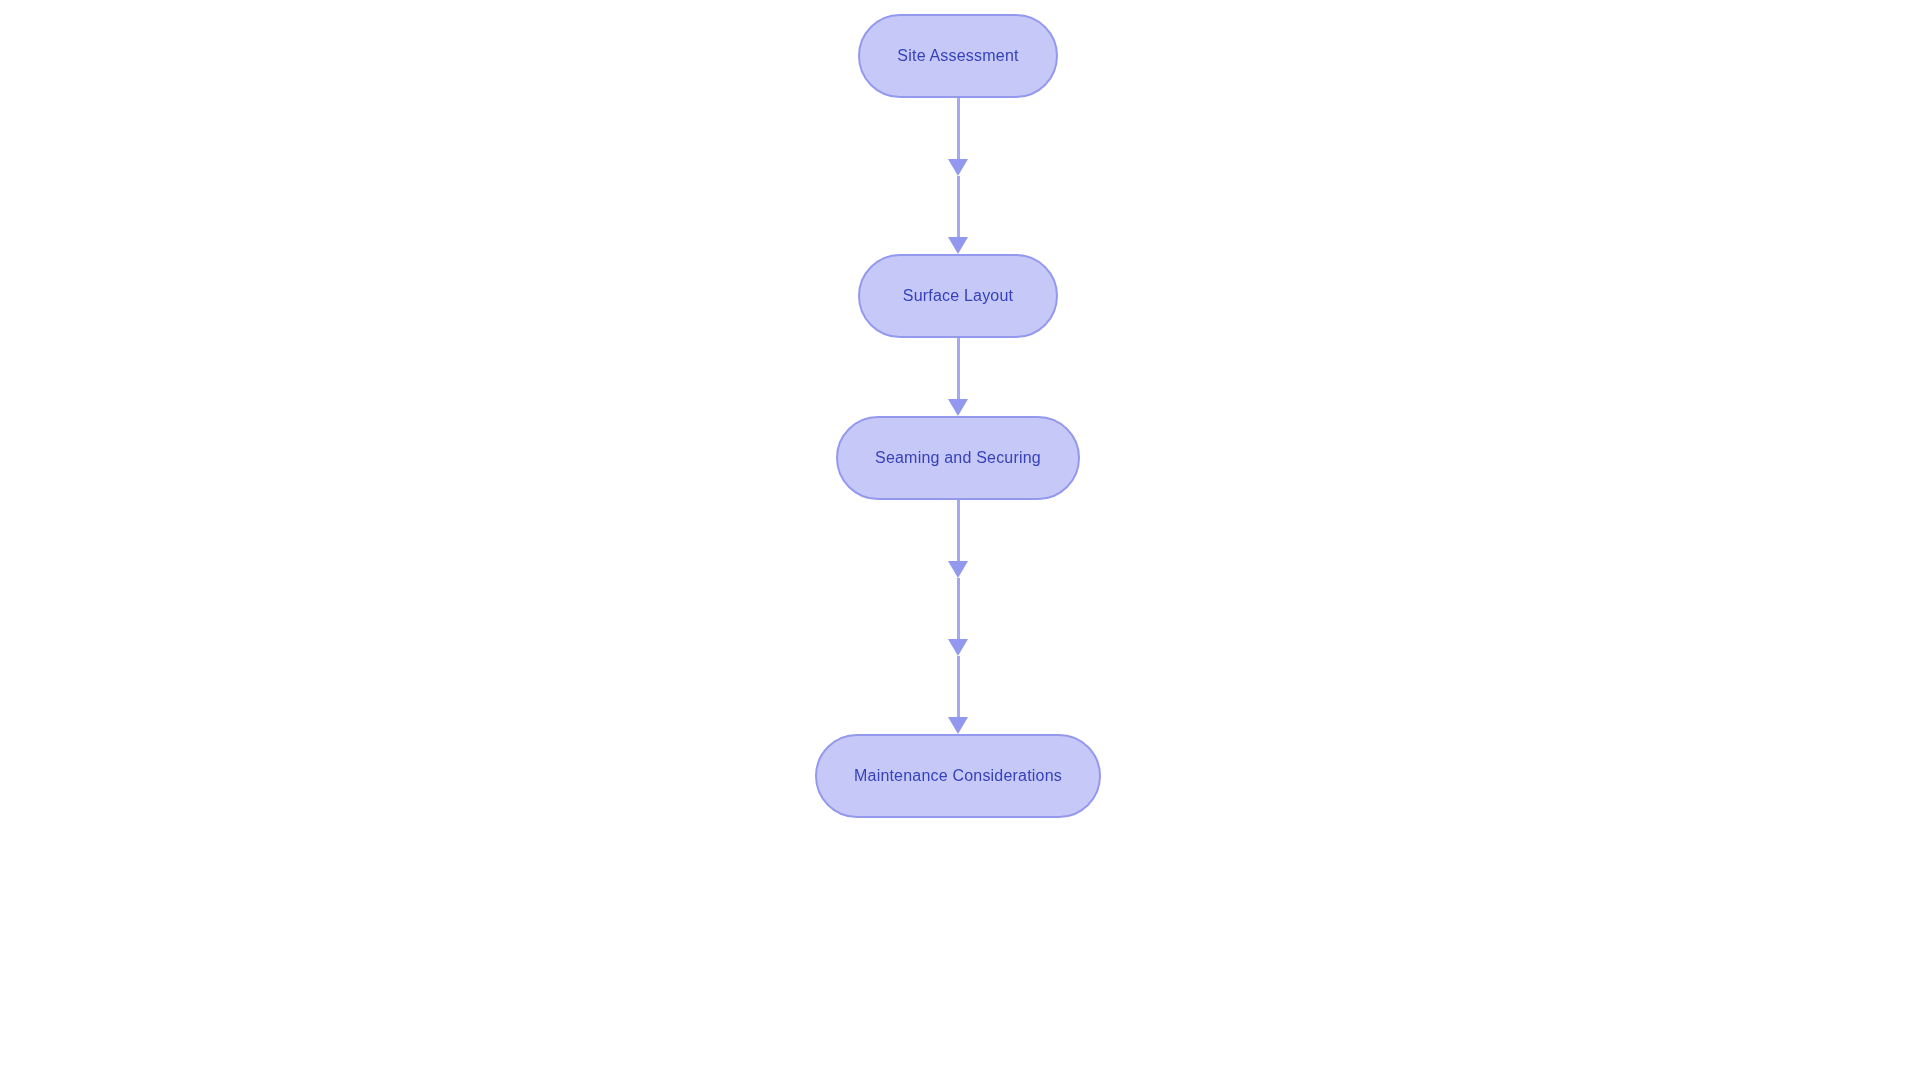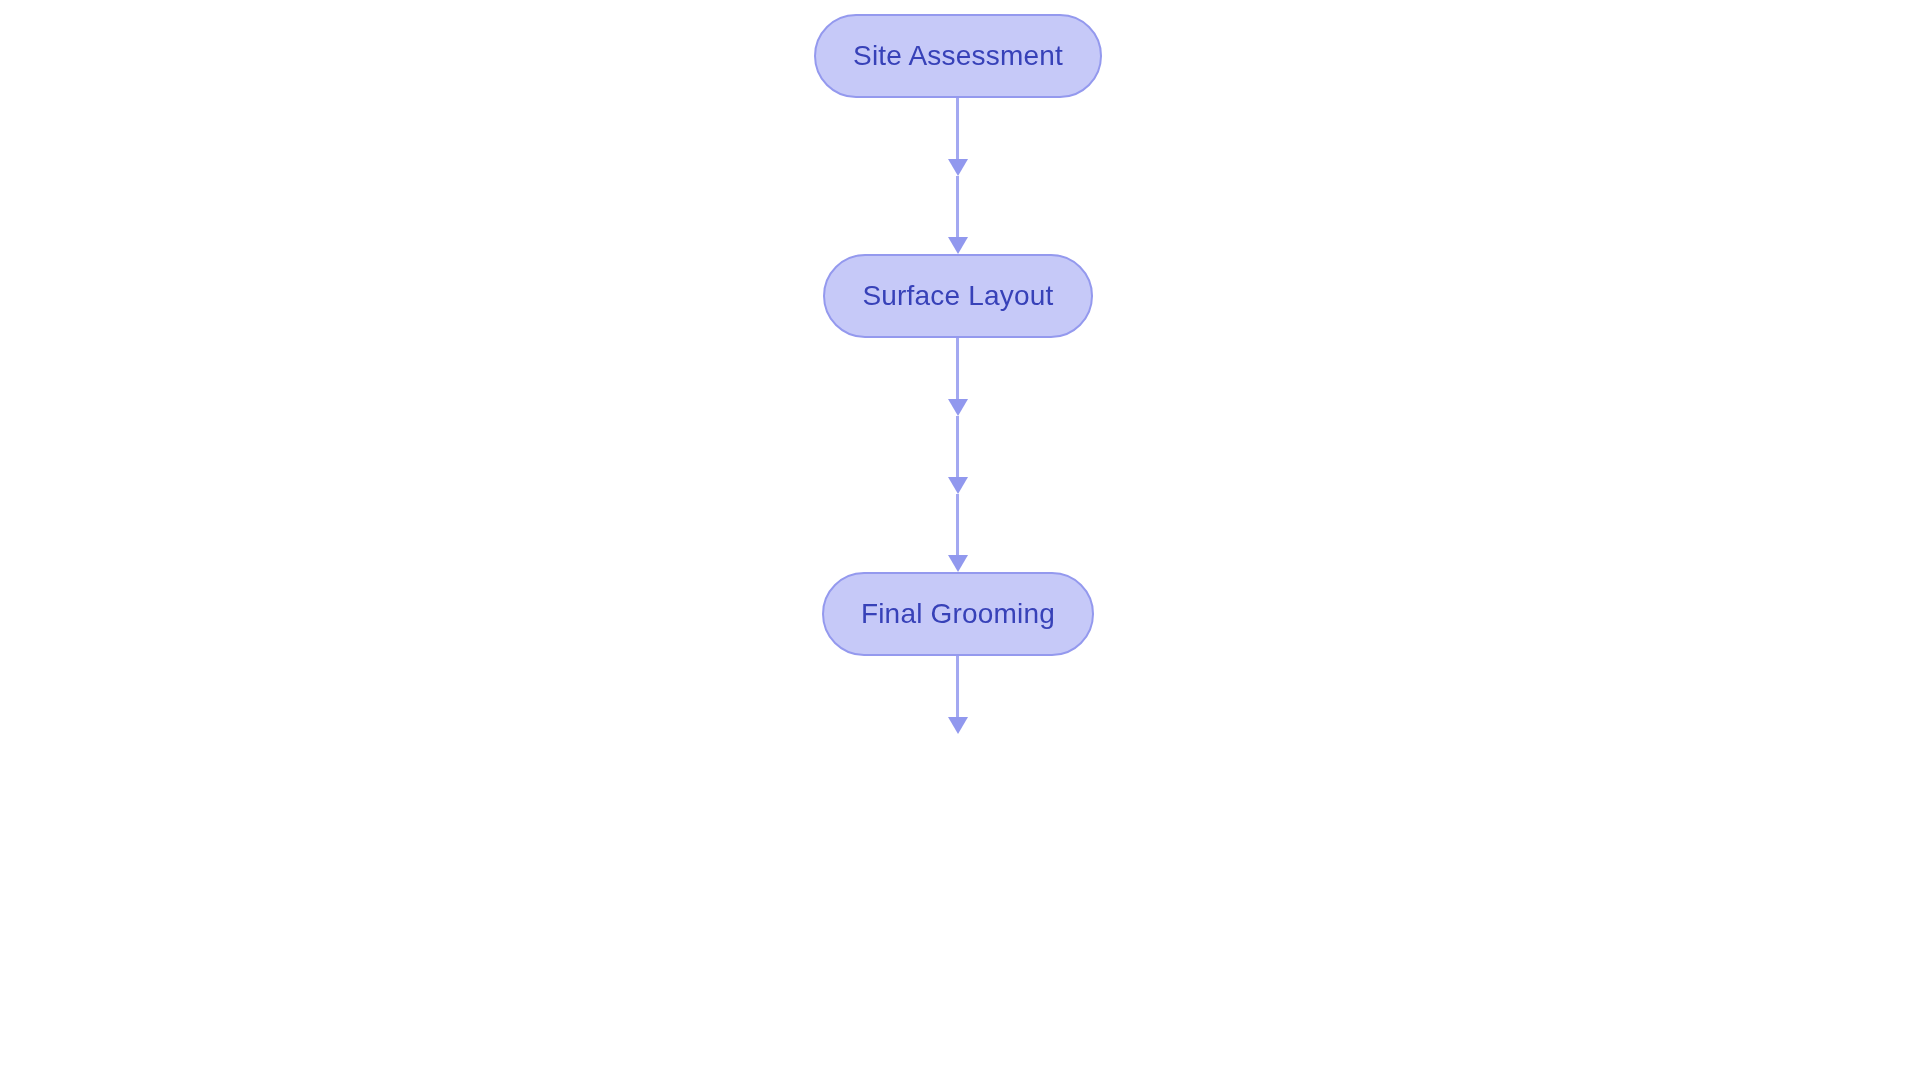--- a/index.html
+++ b/index.html
@@ -35,21 +35,21 @@
     height: 84px;
     min-width: 200px;
     padding: 0 37px;
     display: flex;
     align-items: center;
     justify-content: center;
     background: var(--node-fill);
     border: 2px solid var(--node-border);
     border-radius: 42px;
     color: var(--node-text);
-    font-size: 28px;
+    font-size: 16px;
     letter-spacing: 0.2px;
     white-space: nowrap;
   }
   .arrow {
     height: 78px;
     display: flex;
     flex-direction: column;
     align-items: center;
   }
   .arrow-line {
@@ -81,29 +81,32 @@
         <div class="arrow-line"></div>
         <div class="arrow-head"></div>
       </div>
       <div class="node">
         <span>Surface Layout</span>
       </div>
       <div class="arrow">
         <div class="arrow-line"></div>
         <div class="arrow-head"></div>
       </div>
+      <div class="node">
+        <span>Seaming and Securing</span>
+      </div>
+      <div class="arrow">
+        <div class="arrow-line"></div>
+        <div class="arrow-head"></div>
+      </div>
       <div class="arrow">
         <div class="arrow-line"></div>
         <div class="arrow-head"></div>
       </div>
       <div class="arrow">
         <div class="arrow-line"></div>
         <div class="arrow-head"></div>
       </div>
       <div class="node">
-        <span>Final Grooming</span>
-      </div>
-      <div class="arrow">
-        <div class="arrow-line"></div>
-        <div class="arrow-head"></div>
+        <span>Maintenance Considerations</span>
       </div>
     </div>
 </div>
 
 </body></html>

